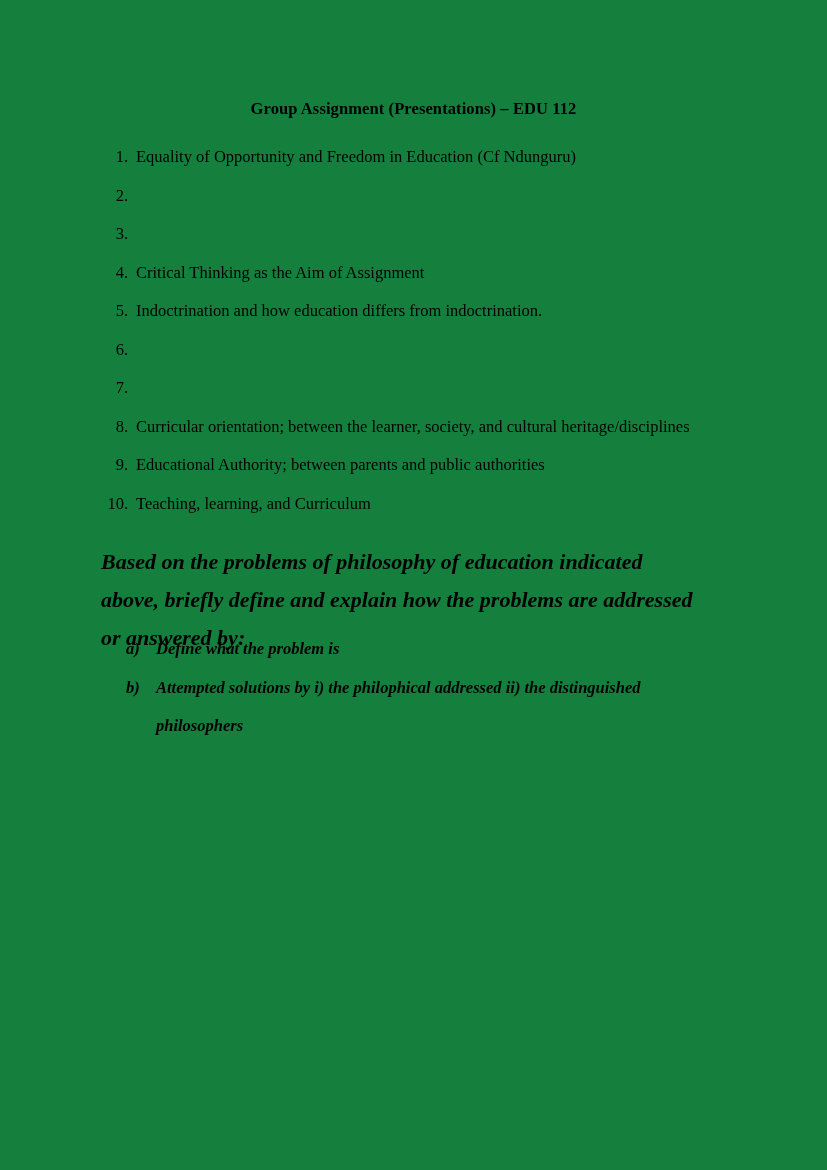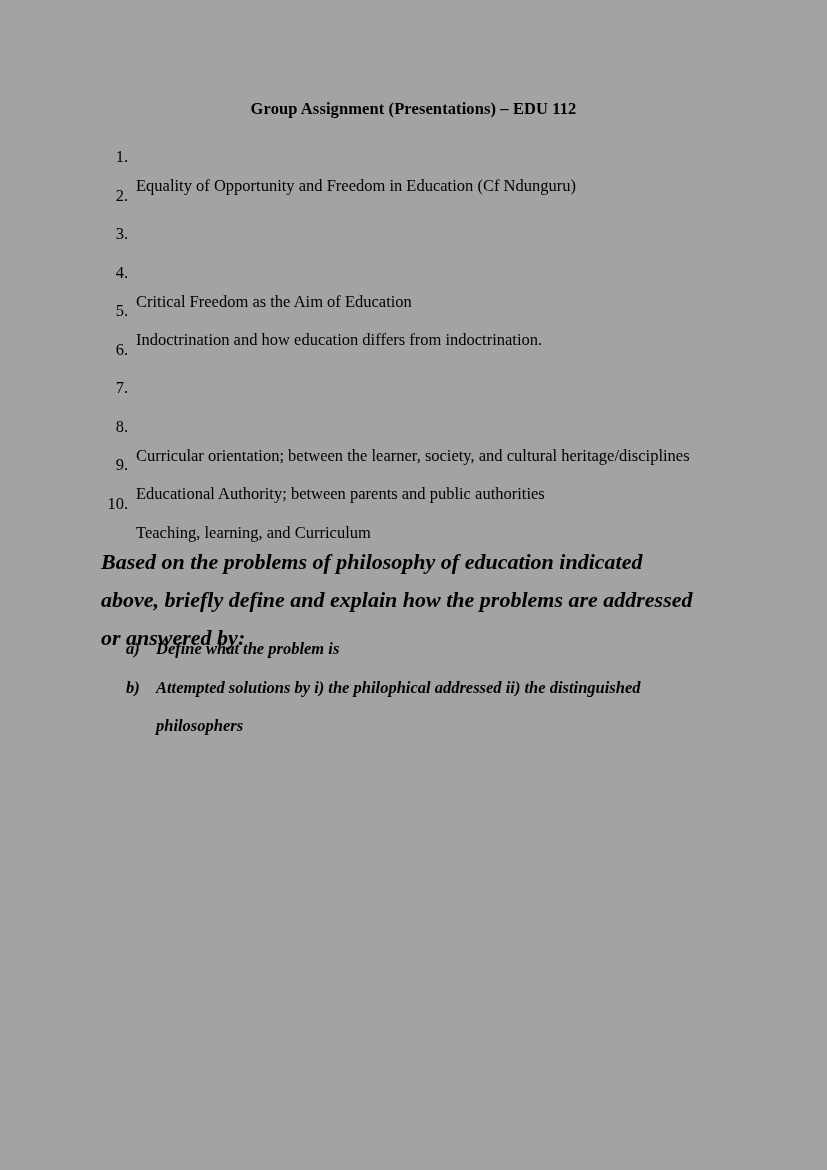--- a/index.html
+++ b/index.html
@@ -11,21 +11,21 @@
     width: 827px;
     height: 1170px;
     position: relative;
     font-family: "Liberation Serif", "DejaVu Serif", serif;
     color: #000000;
     -webkit-font-smoothing: antialiased;
   }
   .page {
     position: absolute;
     inset: 0;
-    background: #a3a3a3;
+    background: #15803d;
     overflow: hidden;
   }
 
   
   .doc-title {
     position: absolute;
     left: 0;
     right: 0;
     top: 99px;
     text-align: center;
@@ -53,21 +53,20 @@
     width: 35px;
     flex: 0 0 35px;
     text-align: right;
     padding-right: 8px;
     box-sizing: border-box;
     white-space: nowrap;
   }
   .num-text {
     flex: 1 1 auto;
     white-space: nowrap;
-    margin-top: 29px;
   }
 
   
   .instruction {
     position: absolute;
     left: 101px;
     top: 543px;
     width: 600px;
     font-size: 22px;
     font-weight: bold;
@@ -117,21 +116,21 @@
     <div class="numbered-item">
       <span class="num-marker">2.</span>
     </div>
 
     <div class="numbered-item">
       <span class="num-marker">3.</span>
     </div>
 
     <div class="numbered-item">
       <span class="num-marker">4.</span>
-      <span class="num-text">Critical Freedom as the Aim of Education</span>
+      <span class="num-text">Critical Thinking as the Aim of Assignment</span>
     </div>
 
     <div class="numbered-item">
       <span class="num-marker">5.</span>
       <span class="num-text">Indoctrination and how education differs from indoctrination.</span>
     </div>
 
     <div class="numbered-item">
       <span class="num-marker">6.</span>
     </div>

